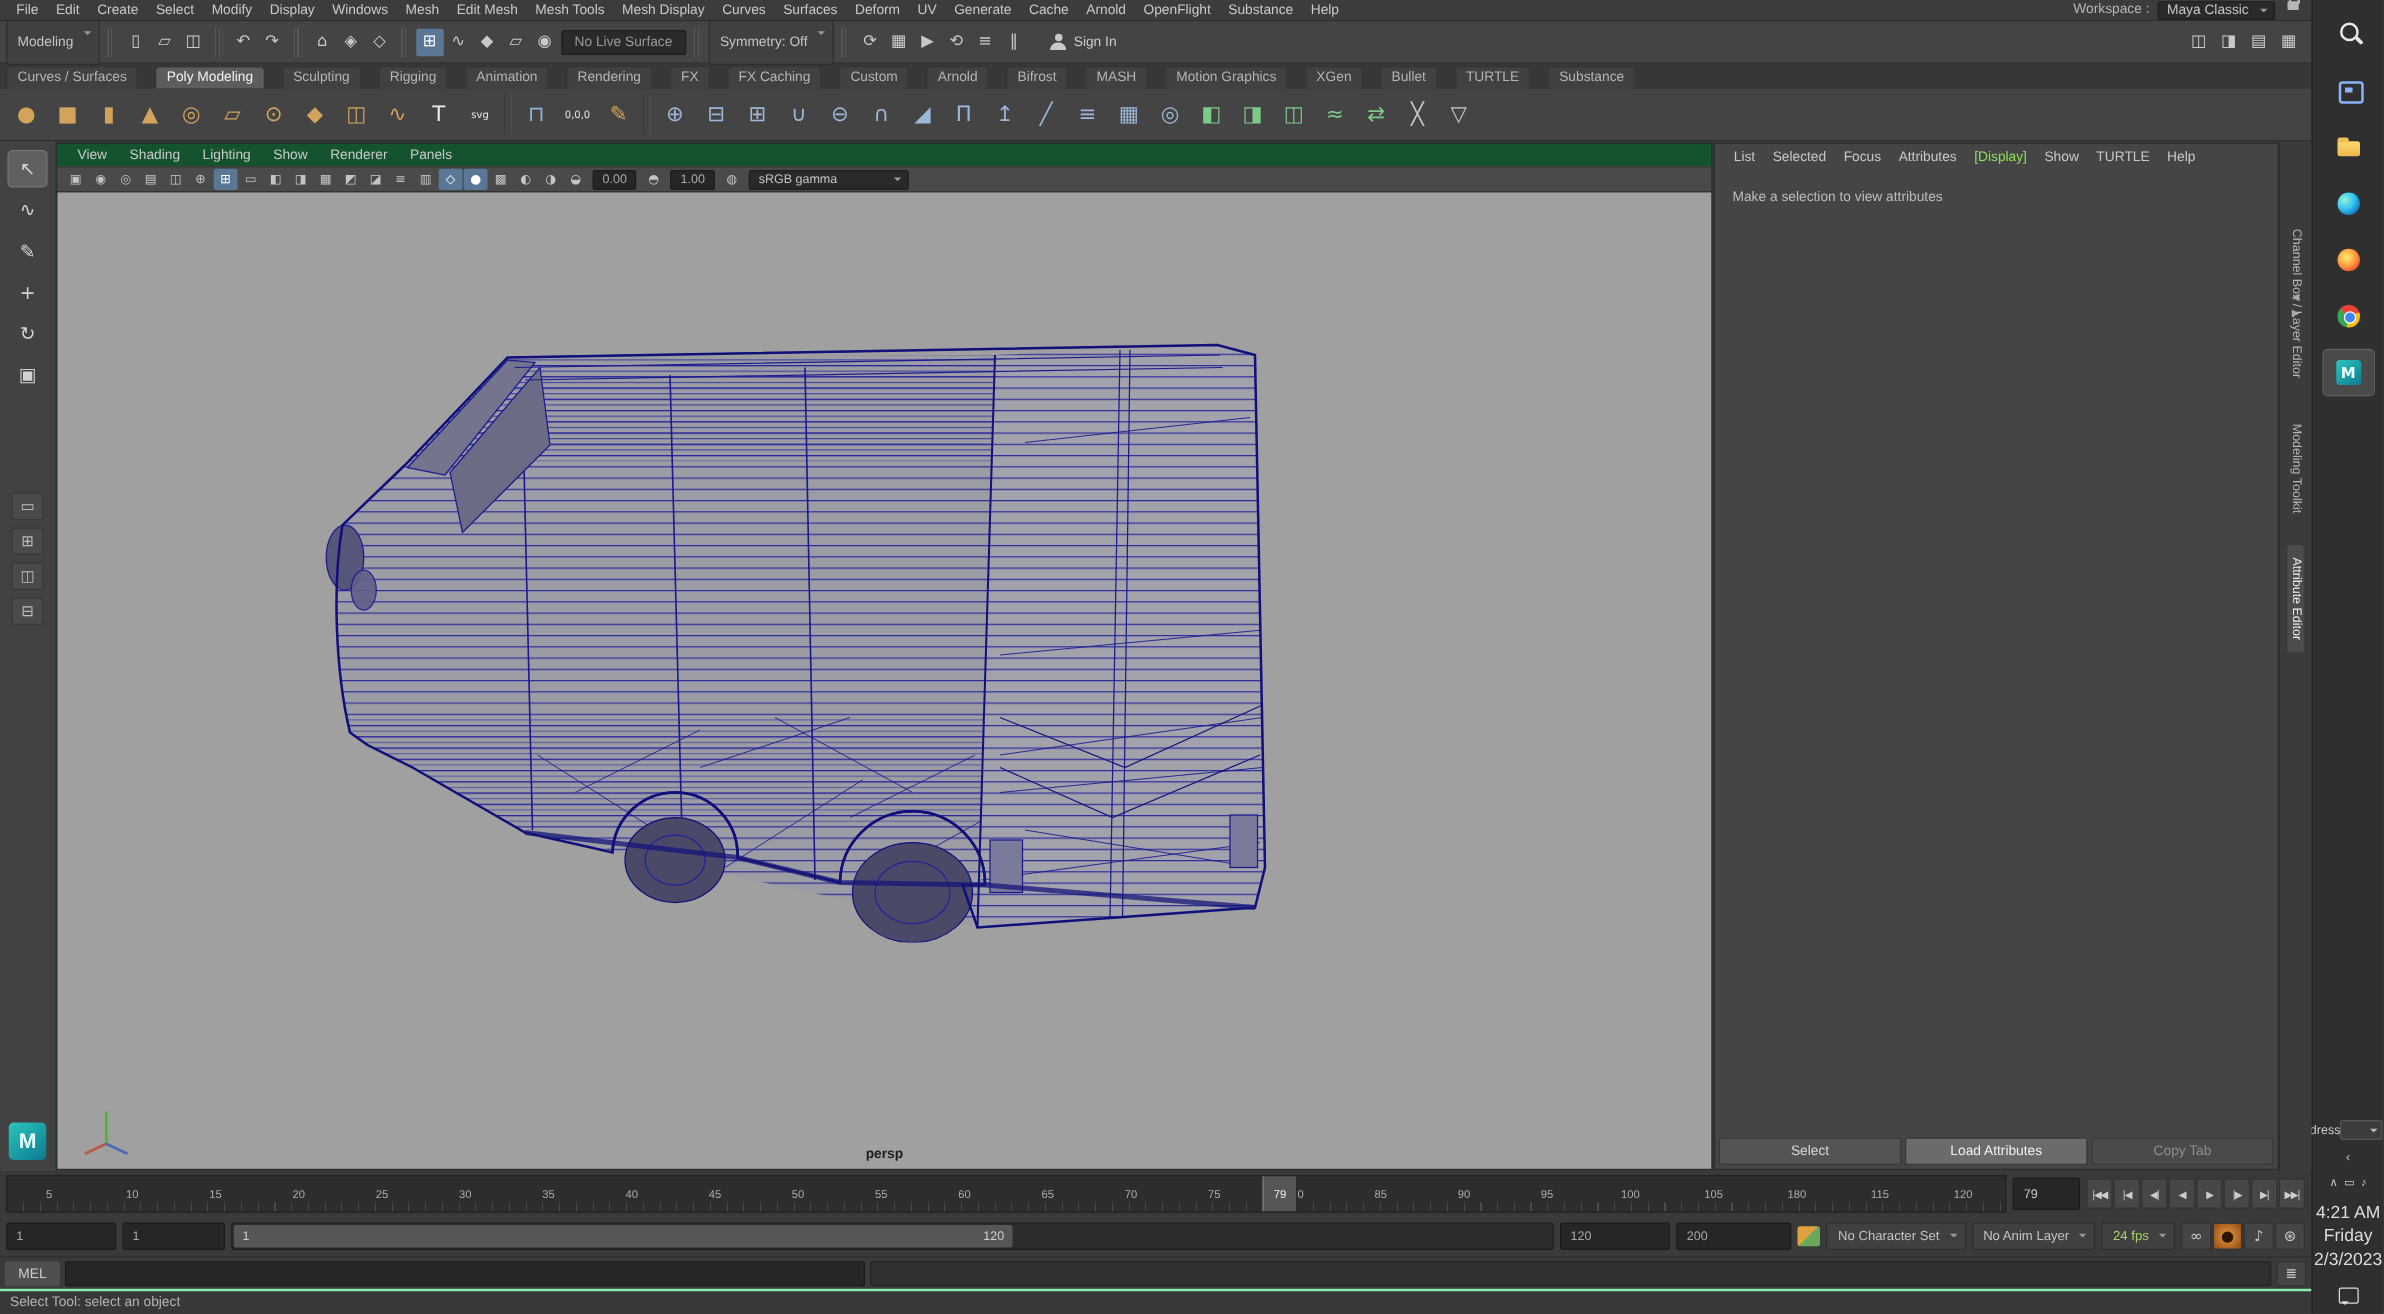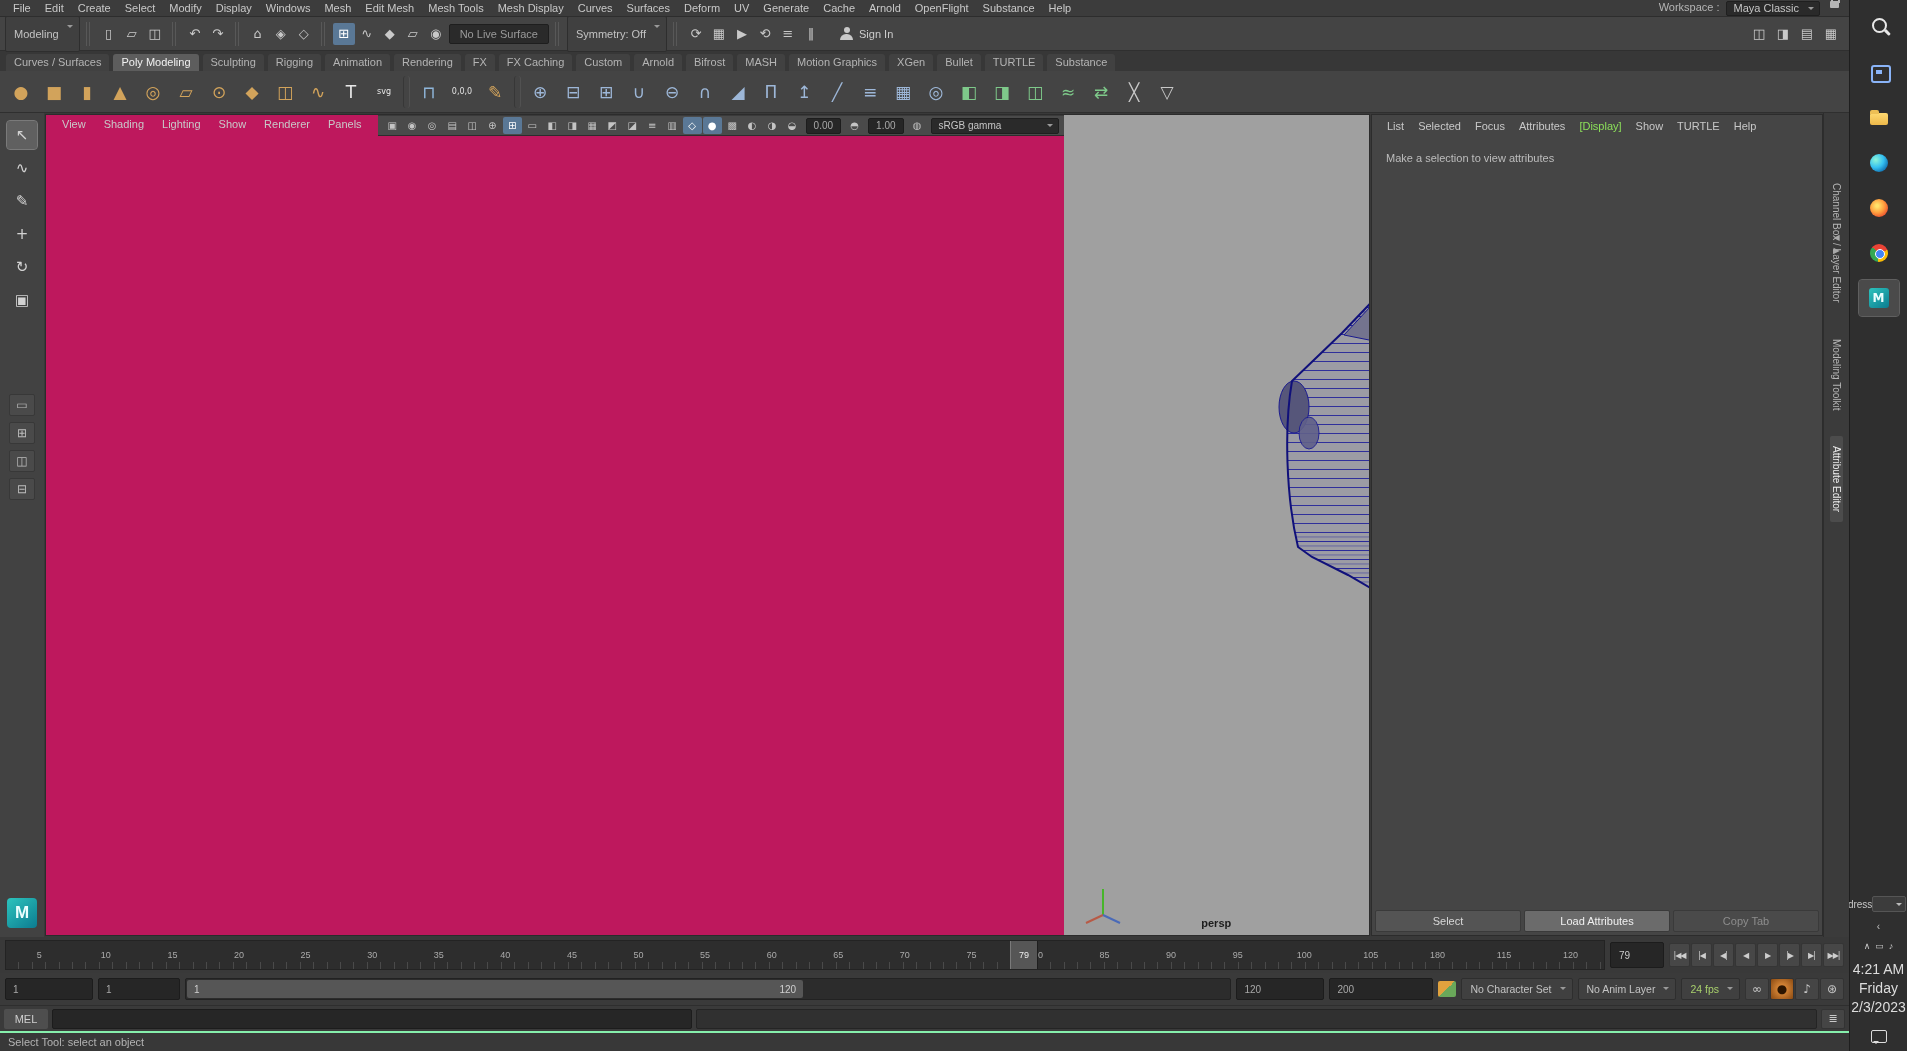--- a/index.html
+++ b/index.html
@@ -26,37 +26,37 @@
 .sl-ico.on{background:#5a7896;color:#fff}
 .dd{height:36px;background:#404040;border:1px solid #2e2e2e;display:flex;align-items:center;padding:0 20px 0 8px;position:relative;color:#c3c3c3;white-space:nowrap;border-radius:2px}
 .dd:after{content:"";position:absolute;right:6px;top:8px;border:3.5px solid transparent;border-top-color:#9a9a9a}
 .field{background:#2a2a2a;border:1px solid #1e1e1e;color:#9a9a9a;height:20px;display:flex;align-items:center;padding:0 10px;border-radius:2px;white-space:nowrap}
 #signin{display:flex;align-items:center;gap:6px;margin-left:10px;padding:0 6px}
 .person{width:13px;height:13px;position:relative}
 .person:before{content:"";position:absolute;left:3.5px;top:0;width:6px;height:6px;border-radius:50%;background:#c9c9c9}
 .person:after{content:"";position:absolute;left:0;bottom:0;width:13px;height:6px;border-radius:7px 7px 0 0;background:#c9c9c9}
 #panel-toggles{margin-left:auto;display:flex;gap:2px;padding-right:2px}
 
-#shelftabs{height:20px;background:#373737;display:flex;align-items:flex-end;padding:0 6px;gap:4px;overflow:hidden}
+#shelftabs{height:20px;background:#373737;display:flex;align-items:flex-end;padding:0 6px;gap:16px;overflow:hidden}
 .shelf-tab{padding:2px 8px 3px;color:#b4b4b4;background:#414141;border-radius:3px 3px 0 0;white-space:nowrap}
 .shelf-tab.active{background:#5d5d5d;color:#f2f2f2}
 #shelf{height:42px;background:#444;display:flex;align-items:center;padding:0 5px;gap:1px;border-bottom:1px solid #2f2f2f;overflow:hidden}
 .shelf-ico{width:32px;height:32px;display:flex;align-items:center;justify-content:center;font-size:17px;border-radius:3px;flex:0 0 auto}
 .shelf-ico.txt{font-size:8px;letter-spacing:0}
 .sepi{width:7px!important;height:32px;border-left:1px solid #373737;border-right:1px solid #515151;margin:0 2px;flex:0 0 auto}
 
 #mainrow{flex:1;display:flex;min-height:0;background:#393939}
 #toolbox{width:44px;background:#424242;display:flex;flex-direction:column;align-items:center;padding-top:8px;gap:5px}
 .tool{width:30px;height:28px;display:flex;align-items:center;justify-content:center;font-size:15px;color:#d2d2d2;border-radius:3px}
 .tool.active{background:#606060;outline:1px solid #7a7a7a}
 .tbgap{height:70px}
 #layouts{display:flex;flex-direction:column;gap:6px;align-items:center}
 .layoutbtn{width:26px;height:22px;display:flex;align-items:center;justify-content:center;font-size:12px;color:#bdbdbd;background:#4a4a4a;border:1px solid #383838;border-radius:2px}
 
-#vppanel{flex:1;display:flex;min-width:0;border:1px solid #2c2c2c;margin:1px;background:#be185d}
+#vppanel{flex:1;display:flex;flex-direction:column;min-width:0;border:1px solid #2c2c2c;margin:1px;background:#14532d}
 #pmenu{height:18px;display:flex;align-items:center;padding:0 8px;gap:2px}
 .pmenu-item{padding:0 8px;color:#c9c9c9;white-space:nowrap}
 #ptools{height:21px;background:#4a4a4a;display:flex;align-items:center;gap:1px;padding:0 5px;border-top:1px solid #3a3a3a;border-bottom:1px solid #2d2d2d}
 .pt-ico{width:19px;height:17px;font-size:10px;display:flex;align-items:center;justify-content:center;color:#c4c4c4;border-radius:2px;flex:0 0 auto}
 .pt-ico.on{background:#5a7896;color:#fff}
 .pt-field{background:#262626;border:1px solid #1d1d1d;color:#a8a8a8;height:16px;padding:0 7px;display:flex;align-items:center;font-size:10px;border-radius:2px;margin:0 3px}
 #gamma-combo{height:16px;font-size:10px;margin-left:3px;min-width:128px}
 #vp3d{flex:1;background:#a0a0a0;position:relative;overflow:hidden}
 #vansvg{position:absolute;left:214px;top:120px}
 #axis{position:absolute;left:14px;bottom:8px}
@@ -82,21 +82,21 @@
 #tltrack{flex:1;height:30px;background:#2d2d2d;border:1px solid #232323;position:relative;display:flex;background-image:repeating-linear-gradient(90deg,transparent 0 12.4px,#4a4a4a 12.4px 13.4px);background-size:100% 7px;background-repeat:no-repeat;background-position:left bottom}
 #tlcells{display:flex;flex:1}
 .tl-cell{flex:1;display:flex;align-items:center;justify-content:center;color:#ababab;font-size:9px}
 .tl-marker{position:absolute;top:0;bottom:0;left:63.7%;width:28px;transform:translateX(-50%);background:#565656;border-left:1px solid #7a7a7a;border-right:1px solid #1e1e1e;display:flex;align-items:center;justify-content:center;color:#eee;font-size:9px}
 #tlcur{width:54px;height:26px;background:#262626;border:1px solid #1c1c1c;color:#c9c9c9;display:flex;align-items:center;padding:0 8px;font-size:10px;border-radius:2px}
 #playback{display:flex;gap:1px}
 .pb-btn{width:21px;height:24px;display:flex;align-items:center;justify-content:center;color:#cdcdcd;font-size:8px;letter-spacing:-1px;background:#474747;border:1px solid #353535;border-radius:2px}
 
 #rangerow{height:32px;display:flex;align-items:center;background:#3a3a3a;padding:0 5px;gap:5px}
 .rg-field{width:88px;height:22px;background:#262626;border:1px solid #1c1c1c;color:#a8a8a8;display:flex;align-items:center;padding:0 7px;font-size:10px;border-radius:2px}
-.rg-field.s2{width:82px}.rg-field.s3{width:88px}.rg-field.s4{width:104px}
+.rg-field.s2{width:82px}.rg-field.s3{width:88px}.rg-field.s4{width:92px}
 #rgtrack{flex:1;height:22px;background:#2c2c2c;border:1px solid #222;position:relative;border-radius:2px}
 #rgbar{position:absolute;left:1px;top:1px;bottom:1px;width:59%;background:#565656;display:flex;align-items:center;justify-content:space-between;padding:0 7px;color:#cfcfcf;font-size:10px;border-radius:2px}
 .rr-key{width:18px;height:16px;border-radius:2px;background:linear-gradient(135deg,#e0a23e 50%,#6aa85a 50%)}
 .dd.sm{height:22px;font-size:10.5px}
 .dd.fps{color:#a8d06c}
 .rr-ico{width:24px;height:22px;display:flex;align-items:center;justify-content:center;color:#c9c9c9;font-size:12px;border-radius:2px;background:#454545;border:1px solid #333}
 .rr-ico.autokey{background:radial-gradient(circle at 50% 50%,#ef9a43,#8a4a12);color:#2b1500}
 
 #melrow{height:26px;display:flex;align-items:center;background:#3a3a3a;padding:0 4px;gap:4px;border-top:1px solid #2e2e2e}
 #mel-label{width:44px;height:20px;background:#4e4e4e;display:flex;align-items:center;justify-content:center;color:#cecece;border-radius:2px}

